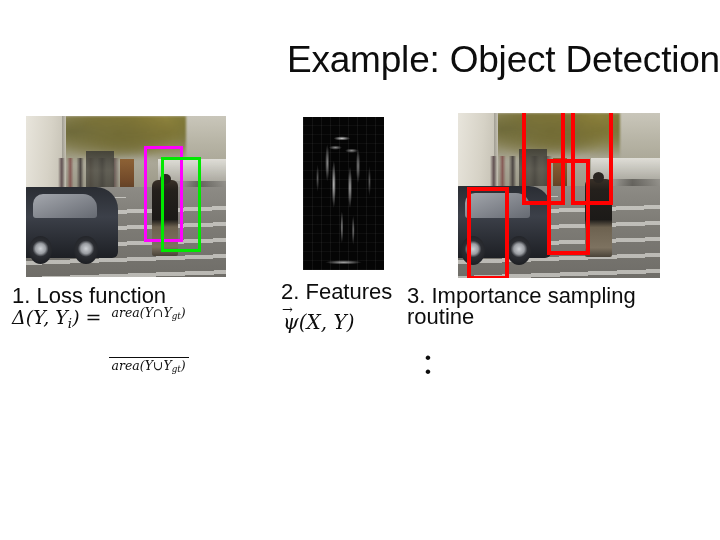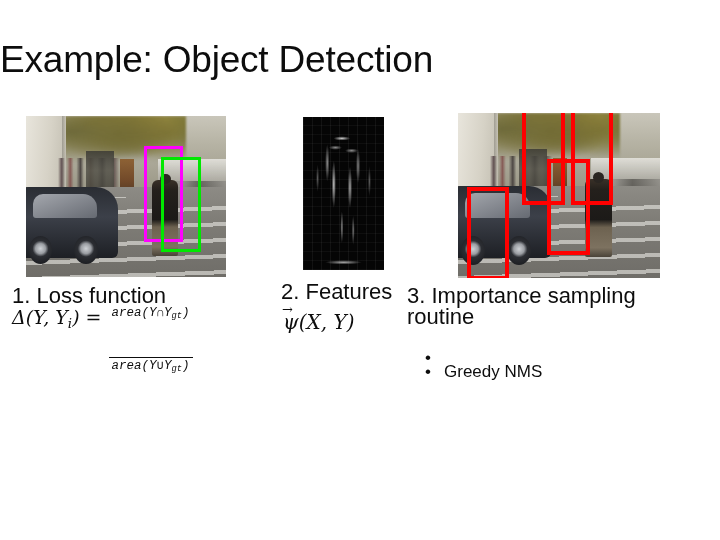--- a/index.html
+++ b/index.html
@@ -15,21 +15,21 @@
     font-family: "Liberation Sans", sans-serif;
     color: #000000;
   }
 
   
   #slide-title {
     position: absolute;
     left: 0;
     top: 38px;
     width: 720px;
-    text-align: left;
+    text-align: right;
     font-size: 37px;
     line-height: 44px;
     font-weight: 400;
     letter-spacing: -0.2px;
     color: #0d0d0d;
     white-space: nowrap;
   }
 
   
   .figure {
@@ -212,21 +212,20 @@
     white-space: nowrap;
   }
   #loss-formula .lhs { margin-right: 4px; }
   #loss-formula .frac {
     display: inline-flex;
     flex-direction: column;
     align-items: center;
     font-size: 12.5px;
     line-height: 14px;
     margin-left: 3px;
-    font-family: Liberation Mono, monospace;
   }
   #loss-formula .frac .num { padding: 0 3px 1px 3px; }
   #loss-formula .frac .den {
     padding: 1px 3px 0 3px;
     border-top: 1.6px solid #0d0d0d;
     margin-top: 33px;
   }
   .sub { font-size: .7em; vertical-align: -0.28em; font-style: italic; }
 
   #feature-formula {
@@ -337,15 +336,14 @@
 <div class="math" id="feature-formula"><span class="vecpsi"><span class="arrow">→</span><span>ψ</span></span><span>(X, Y)</span></div>
 
 <div class="caption" id="caption-3">3. Importance sampling routine</div>
 
 <div id="bullets">
   <div class="bullet">
     <span class="dot">•</span>
   </div>
   <div class="bullet">
     <span class="dot">•</span>
-    <span>Greedy NMS</span>
   </div>
 </div>
 
 </body></html>

